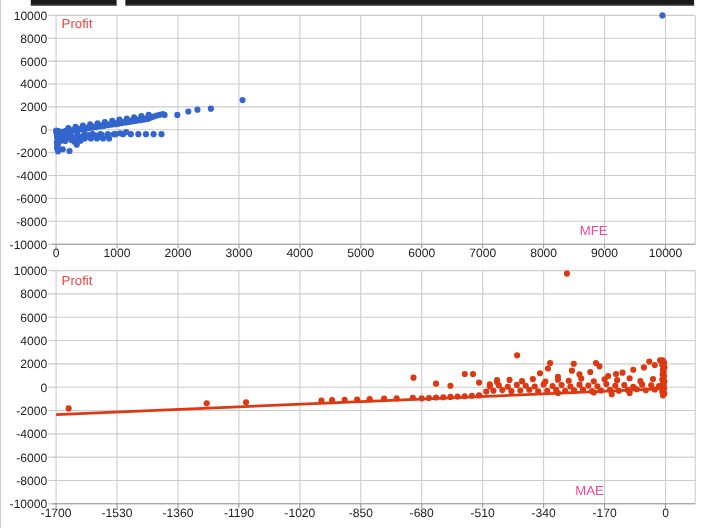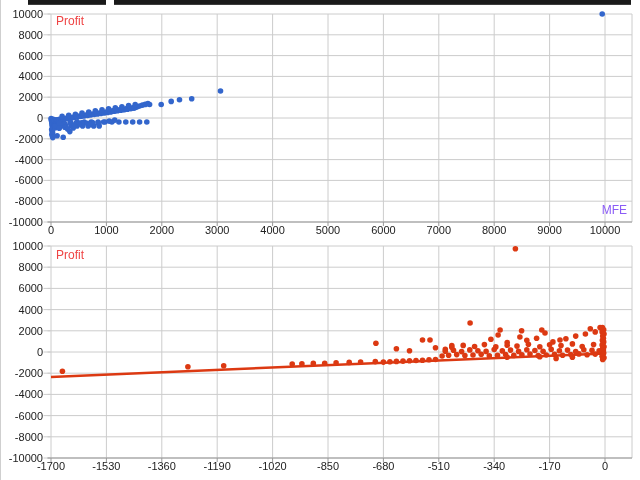--- a/index.html
+++ b/index.html
@@ -5,22 +5,22 @@
   html,body{margin:0;padding:0;background:#fff;}
   .screen{position:relative;width:640px;height:480px;background:#ffffff;overflow:hidden;
           font-family:"Liberation Sans",sans-serif;}
   .edge-line{position:absolute;left:0;top:0;width:1px;height:480px;background:#cfcfcf;}
   .bar{position:absolute;top:0;height:4px;background:#1a1a1a;border-bottom:1px solid #3c3c3c;}
   .bar1{left:28px;width:78px;}
   .bar2{left:114px;width:517px;}
   svg{position:absolute;left:0;top:0;}
   .tick{font:11px "Liberation Sans",sans-serif;fill:#222;}
   .chart-label{position:absolute;font:12px "Liberation Sans",sans-serif;color:#ef4444;}
-  .axis-corner{position:absolute;font:12px "Liberation Sans",sans-serif;color:#8b5cf6;
-               width:100px;text-align:right;}
+  .axis-corner{position:absolute;font:12px "Liberation Sans",sans-serif;color:#ec4899;
+               width:100px;}
 </style>
 </head>
 <body>
 
 <div class="screen">
   <div class="edge-line"></div>
   <div class="bar bar1"></div>
   <div class="bar bar2"></div>
 
   <svg width="640" height="480">
@@ -432,13 +432,14 @@
         <circle cx="604.0" cy="357.8" r="2.8" fill="#dc3912"></circle>
         <circle cx="602.7" cy="359.4" r="2.8" fill="#dc3912"></circle>
         <circle cx="515.4" cy="248.7" r="2.8" fill="#dc3912"></circle>
       </g>
   </svg>
 
   <div class="chart-label" style="left:56px;top:14px;">Profit</div>
   <div class="axis-corner" style="left:527px;top:203px;">MFE</div>
 
   <div class="chart-label" style="left:56px;top:248px;">Profit</div>
+  <div class="axis-corner" style="left:523px;top:439px;">MAE</div>
 </div>
 
 </body></html>

